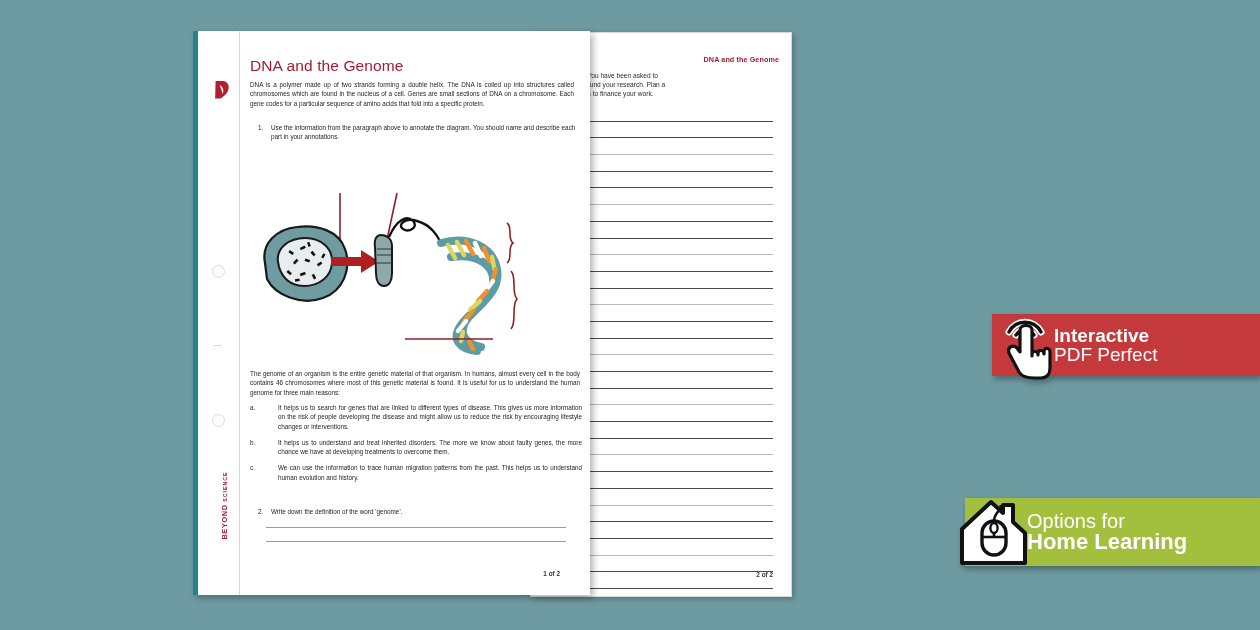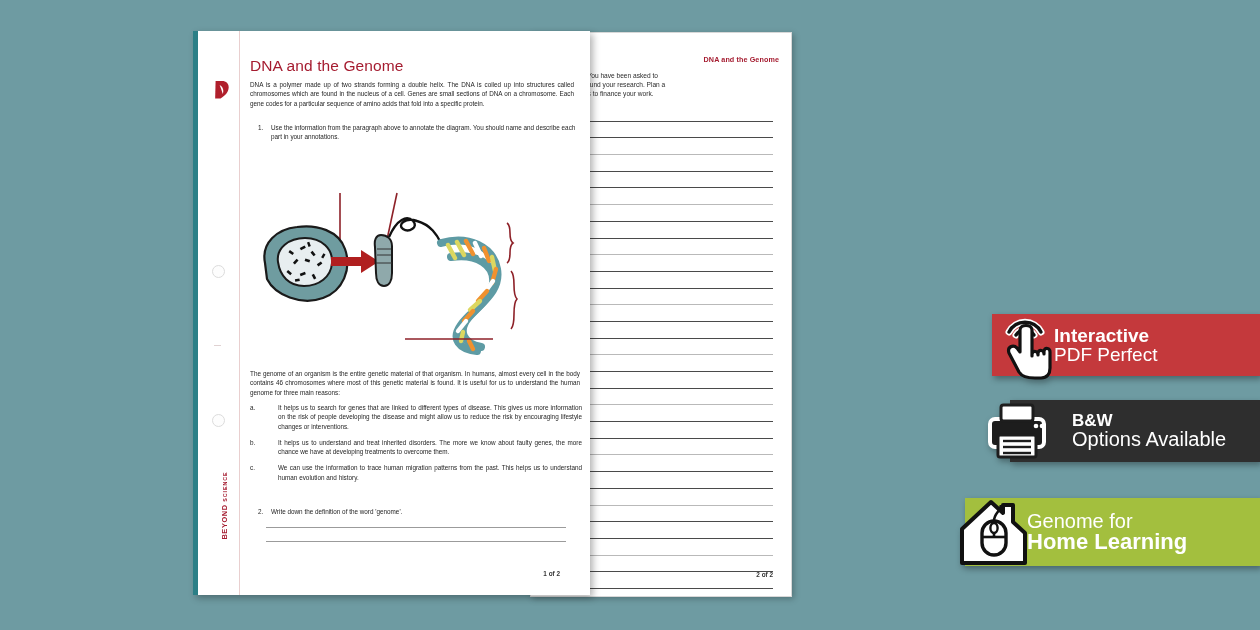--- a/index.html
+++ b/index.html
@@ -333,45 +333,25 @@
         </g>
         <g stroke="#111" stroke-width="3.4" fill="none" stroke-linecap="round">
           <path d="M14 22 A18 18 0 0 1 46 22"></path>
           <path d="M21 25 A11 11 0 0 1 39 25"></path>
         </g>
         <path d="M25 20 L25 42 L22 38 C18 34 12 37 14 43 L24 62 C27 67 33 68 40 68 L46 68 C52 68 55 64 55 58 L55 42 C55 38 50 37 49 41 L49 44 C49 40 44 39 43 43 L43 45 C43 41 38 40 37 44 L37 46 L37 20 C37 14 25 14 25 20 Z" fill="#ffffff" stroke="#111" stroke-width="3.2" stroke-linejoin="round"></path>
       </svg>
     </div>
   </div>
 
-  <div class="badge badge-bw">
-    <div class="bar">
-      <div class="txt">
-        <span class="l1">B&amp;W</span>
-        <span class="l2">Options Available</span>
-      </div>
-    </div>
-    <div class="ico" style="left:-28px;">
-      <svg viewBox="0 0 70 64" width="70" height="64">
-        <rect x="8" y="20" width="54" height="28" rx="5" fill="#1d1d1d" stroke="#ffffff" stroke-width="4"></rect>
-        <rect x="19" y="6" width="32" height="16" rx="2.5" fill="#ffffff" stroke="#1d1d1d" stroke-width="3"></rect>
-        <rect x="16" y="36" width="38" height="22" rx="2" fill="#ffffff" stroke="#1d1d1d" stroke-width="3"></rect>
-        <line x1="21" y1="42" x2="49" y2="42" stroke="#1d1d1d" stroke-width="2.4"></line>
-        <line x1="21" y1="48" x2="49" y2="48" stroke="#1d1d1d" stroke-width="2.4"></line>
-        <line x1="21" y1="54" x2="49" y2="54" stroke="#1d1d1d" stroke-width="2.4"></line>
-        <circle cx="54" cy="27" r="2.3" fill="#ffffff"></circle>
-        <circle cx="60" cy="27" r="2.3" fill="#ffffff"></circle>
-      </svg>
-    </div>
-  </div>
 
   <div class="badge badge-home">
     <div class="bar">
       <div class="txt">
-        <span class="l1">Genome for</span>
+        <span class="l1">Options for</span>
         <span class="l2">Home Learning</span>
       </div>
     </div>
     <div class="ico" style="left:-10px;width:78px;height:78px;">
       <svg viewBox="0 0 78 78" width="78" height="78">
         <path d="M7 36 L36 9 L48 20 L48 12 L58 12 L58 29 L70 40 L70 70 L7 70 Z" fill="#ffffff" stroke="#111" stroke-width="4" stroke-linejoin="round"></path>
         <rect x="27" y="28" width="24" height="34" rx="12" fill="#ffffff" stroke="#111" stroke-width="3.4"></rect>
         <line x1="39" y1="28" x2="39" y2="44" stroke="#111" stroke-width="2.6"></line>
         <line x1="27" y1="44" x2="51" y2="44" stroke="#111" stroke-width="2.6"></line>
         <ellipse cx="39" cy="35" rx="3.6" ry="5" fill="#ffffff" stroke="#111" stroke-width="2.4"></ellipse>

